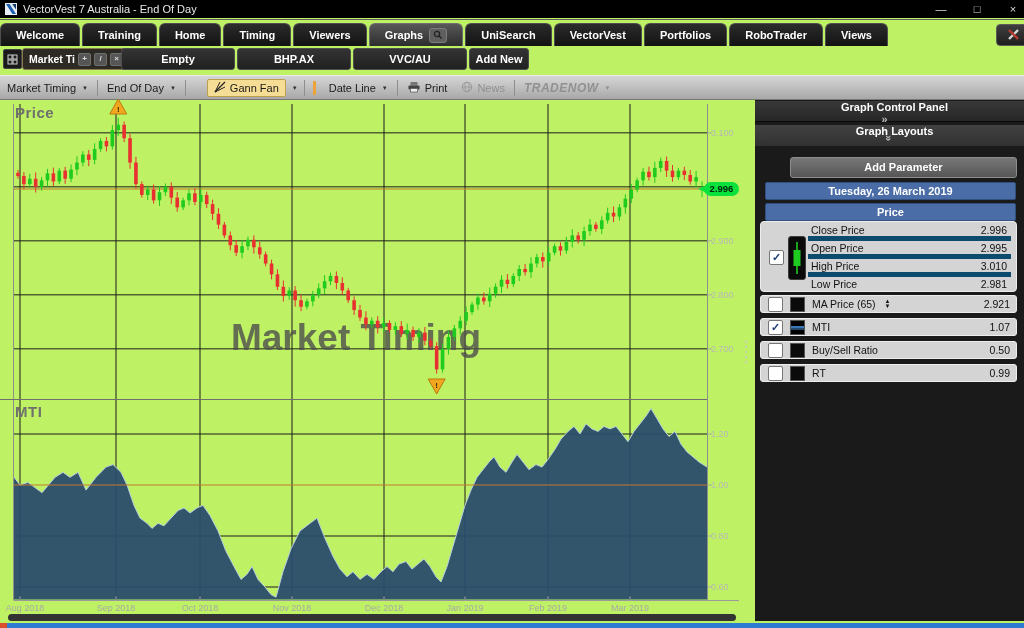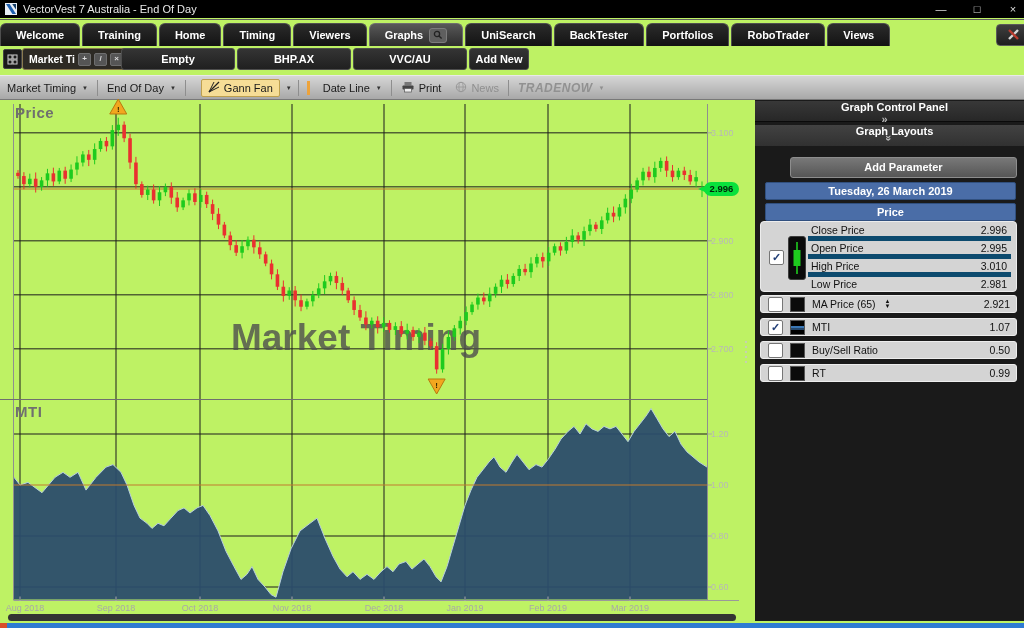--- a/index.html
+++ b/index.html
@@ -35,21 +35,21 @@
   .mini{width:11px;height:11px;background:#555;border:1px solid #6e6e6e;border-radius:2px;color:#ddd;font-size:8px;
     line-height:9px;text-align:center;font-weight:bold;flex:none;}
   
   #toolbar{position:absolute;left:0;top:75px;width:1024px;height:23px;background:linear-gradient(#d6d6d6,#a8a8a8);
     border-top:1px solid #e9e9e9;border-bottom:1px solid #787878;display:flex;align-items:center;
     font-size:11px;color:#1a1a1a;}
   .titem{display:flex;align-items:center;gap:4px;padding:0 7px;white-space:nowrap;}
   .caret{font-size:6px;color:#333;margin-left:2px;}
   .tsep{width:1px;height:16px;background:#8e8e8e;margin:0 2px;flex:none;}
   #gannchip{display:flex;align-items:center;gap:4px;background:#f6dd96;border:1px solid #bda04f;border-radius:2px;
-    padding:1px 6px;margin-left:13px;}
+    padding:1px 6px;margin-left:19px;}
   .ybar{width:3px;height:14px;background:#eda33b;margin:0 6px;flex:none;}
   .grayed{color:#8f8f8f;}
   #tradenow{font-style:italic;font-weight:bold;letter-spacing:0.5px;color:#919191;font-size:12px;}
   
   #chart{position:absolute;left:0;top:0;width:740px;height:628px;}
   .paneltitle{position:absolute;color:#6f6f6f;font-size:15px;font-weight:bold;letter-spacing:0.5px;}
   #pricetitle{left:15px;top:104px;}
   #mtititle{left:15px;top:403px;}
   #pricepill{position:absolute;left:704px;top:182px;width:35px;height:14px;background:#09e23c;border-radius:7px;
     color:#03220a;font-size:9.5px;font-weight:bold;text-align:center;line-height:14px;}
@@ -144,21 +144,21 @@
         <svg width="10" height="10" viewBox="0 0 10 10">
             <circle cx="4" cy="4" r="2.6" fill="none" stroke="#222" stroke-width="1.3"></circle>
             <line x1="6" y1="6" x2="8.6" y2="8.6" stroke="#222" stroke-width="1.4"></line>
           </svg>
       </span>
     </div>
     <div class="tab">
         <span>UniSearch</span>
       </div>
     <div class="tab">
-        <span>BackTester</span>
+        <span>VectorVest</span>
       </div>
     <div class="tab">
         <span>Portfolios</span>
       </div>
     <div class="tab">
         <span>RoboTrader</span>
       </div>
     <div class="tab">
         <span>Views</span>
       </div>

